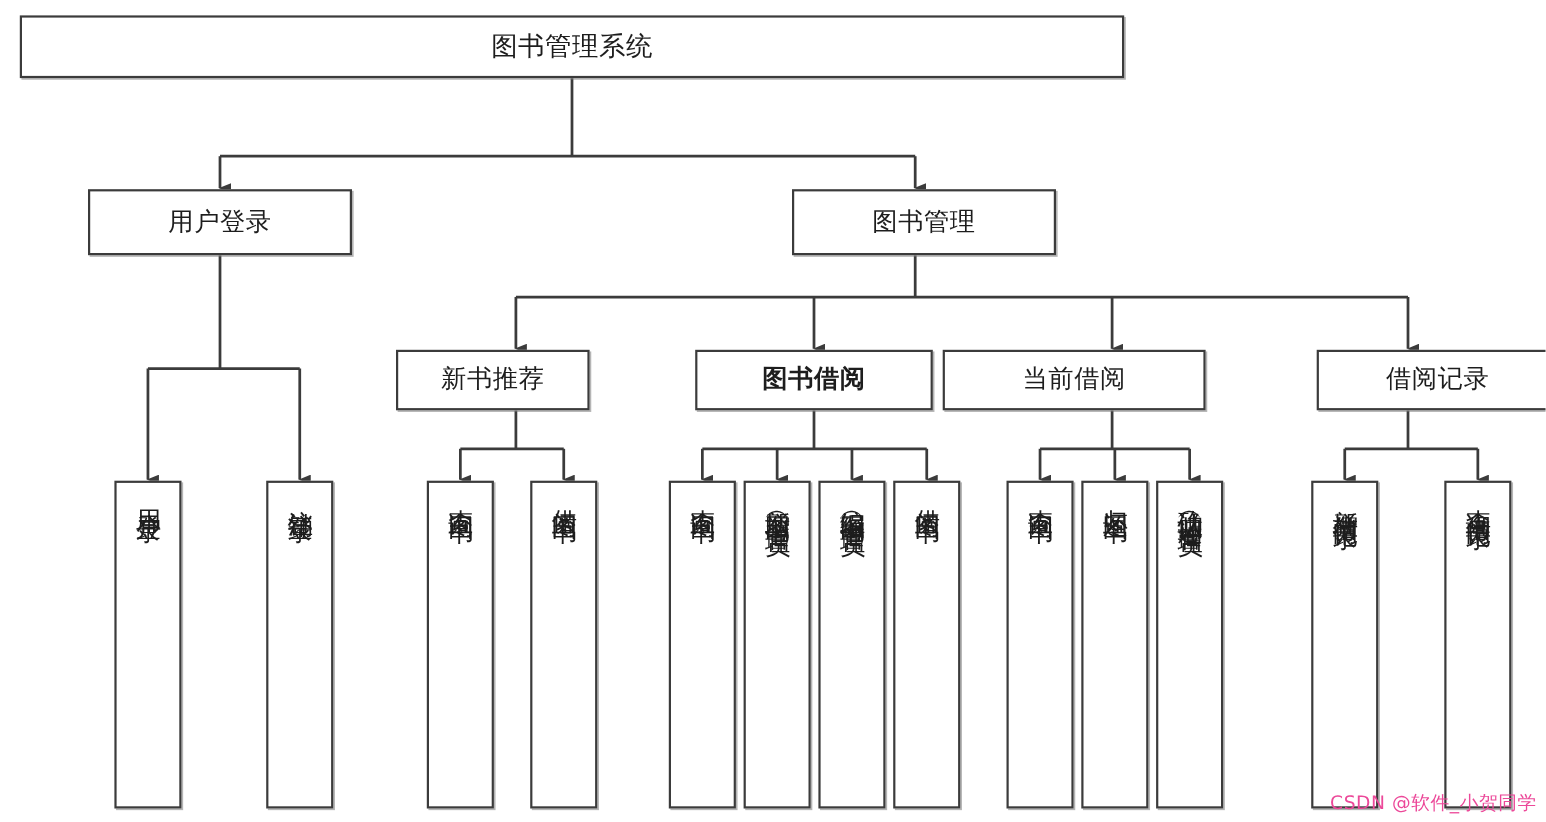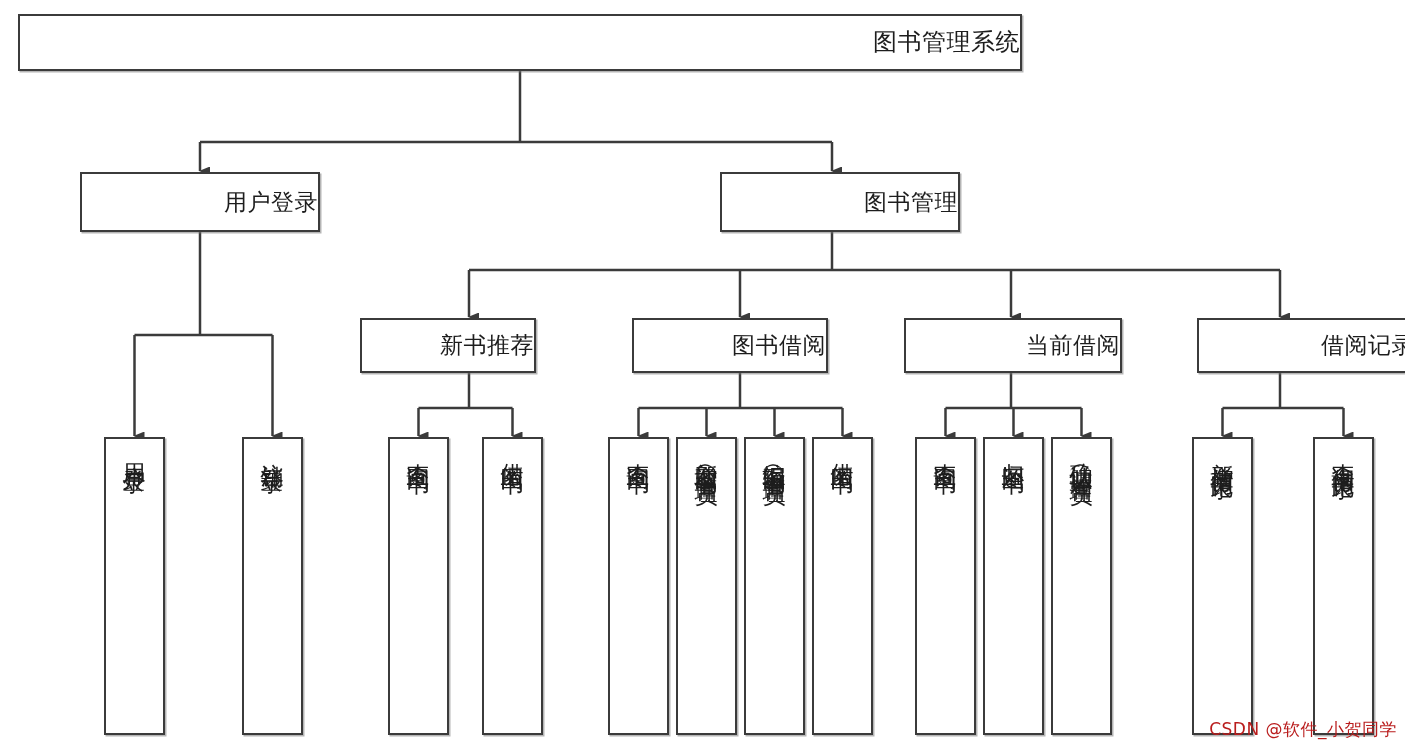--- a/index.html
+++ b/index.html
@@ -28,21 +28,21 @@
     height: 747px;
   }
   .node {
     position: absolute;
     box-sizing: border-box;
     background: #ffffff;
     border: 2.5px solid #3b3b3b;
     box-shadow: 1.5px 1.5px 0 rgba(120,120,120,0.55);
     display: flex;
     align-items: center;
-    justify-content: flex-end;
+    justify-content: center;
     color: #1d1d1d;
   }
   .node .label {
     display: block;
     text-align: center;
     line-height: 1.16;
     letter-spacing: 0.5px;
   }
   .node.horizontal .label {
     font-size: 23px;
@@ -61,21 +61,21 @@
     font-size: 23px;
     line-height: 1.05;
     letter-spacing: 3px;
     white-space: nowrap;
   }
   .watermark {
     position: absolute;
     right: 8px;
     bottom: 6px;
     font-size: 17px;
-    color: #b91c1c;
+    color: #ec4899;
     letter-spacing: 0.5px;
     white-space: nowrap;
     user-select: none;
   }
 </style>
 </head>
 <body>
 
 <div id="diagram-root">
   <svg class="edges" viewBox="0 0 1405 747" xmlns="http://www.w3.org/2000/svg">
@@ -127,24 +127,24 @@
       </div>
       <div class="node horizontal" style="left: 80px; top: 172px; width: 240px; height: 60px;">
         <span class="label">用户登录</span>
       </div>
       <div class="node horizontal" style="left: 720px; top: 172px; width: 240px; height: 60px;">
         <span class="label">图书管理</span>
       </div>
       <div class="node horizontal" style="left: 360px; top: 318px; width: 176px; height: 55px;">
         <span class="label">新书推荐</span>
       </div>
-      <div class="node horizontal" style="left: 632px; top: 318px; width: 196px; height: 55px;">
+      <div class="node horizontal" style="left: 632px; top: 318px; width: 216px; height: 55px; font-weight: bold;">
         <span class="label">图书借阅</span>
       </div>
-      <div class="node horizontal" style="left: 904px; top: 318px; width: 218px; height: 55px;">
+      <div class="node horizontal" style="left: 857px; top: 318px; width: 239px; height: 55px;">
         <span class="label">当前借阅</span>
       </div>
       <div class="node horizontal" style="left: 1197px; top: 318px; width: 220px; height: 55px;">
         <span class="label">借阅记录</span>
       </div>
       <div class="node vertical" style="left: 104px; top: 437px; width: 61px; height: 298px;">
         <span class="label">用户登录</span>
       </div>
       <div class="node vertical" style="left: 242px; top: 437px; width: 61px; height: 298px;">
         <span class="label">注销登录</span>

